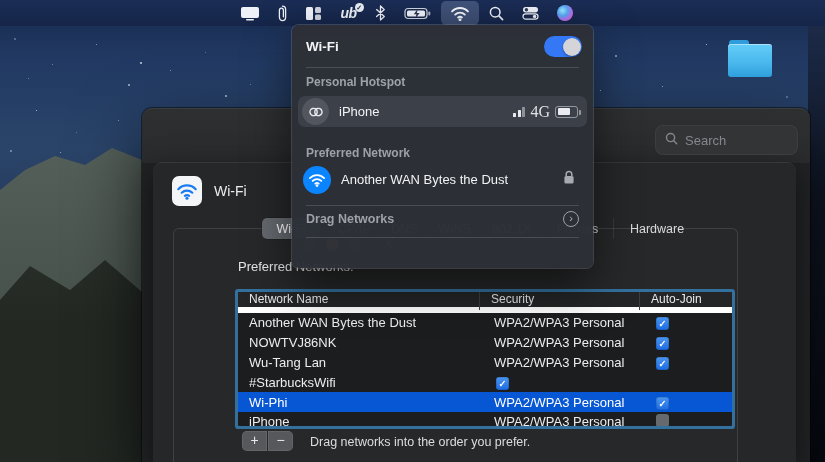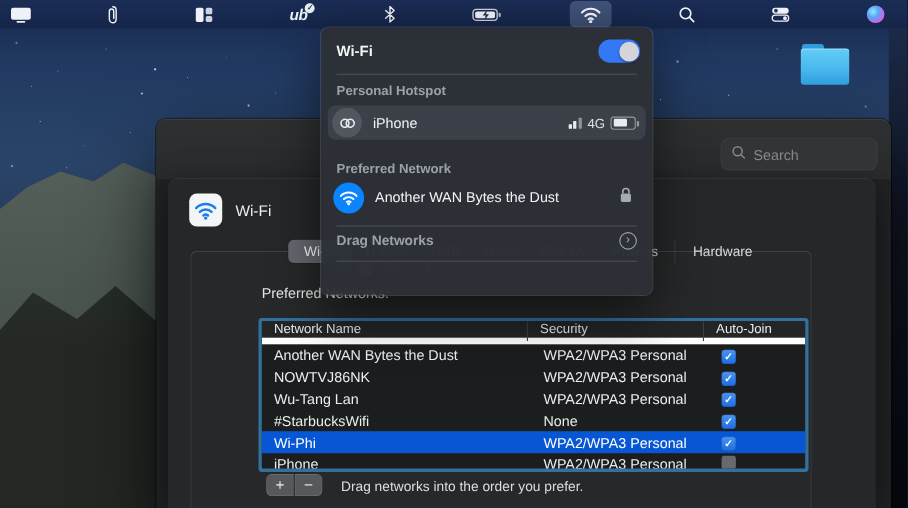--- a/index.html
+++ b/index.html
@@ -10,21 +10,21 @@
   
   .mtn{position:absolute;left:0;top:0;width:190px;height:462px;}
   .mtn1{background:linear-gradient(180deg,#6f7a70 0%,#55605a 30%,#3c453f 100%);
     clip-path:polygon(0 190px,25px 170px,55px 156px,85px 165px,112px 148px,142px 160px,190px 175px,190px 462px,0 462px);}
   .mtn2{background:linear-gradient(180deg,#39423b 0%,#232823 70%);
     clip-path:polygon(0 300px,30px 266px,70px 290px,105px 260px,142px 292px,190px 315px,190px 462px,0 462px);}
   .right-shade{position:absolute;left:808px;right:0;top:26px;bottom:0;
     background:linear-gradient(180deg,#1c2a47 0%,#101624 40%,#070a11 100%);}
   
   .menubar{position:absolute;left:0;top:0;width:825px;height:26px;z-index:40;
-    background:linear-gradient(180deg,#1b2d56,#152549);display:flex;align-items:center;justify-content:space-between;
+    background:linear-gradient(180deg,#1b2d56,#152549);display:flex;align-items:center;justify-content:center;
     padding-right:12px;color:#eef1f7;}
   .mb-item{display:flex;align-items:center;justify-content:center;height:24px;padding:0 9px;}
   .mb-icon svg{display:block;}
   .mb-wifi-tile{background:rgba(165,185,220,.27);border-radius:5px;margin:0 1px;}
   .ubtxt{font-size:14px;font-weight:700;font-style:italic;letter-spacing:-.5px;position:relative;}
   .ubbadge{position:absolute;right:-7px;top:-2px;width:9px;height:9px;border-radius:50%;background:#e9edf4;color:#22304e;
     font-size:7px;line-height:9px;text-align:center;font-style:normal;font-weight:700;}
   .siri{width:16px;height:16px;border-radius:50%;
     background:radial-gradient(circle at 35% 35%,#9be8ff 0%,#57a8f5 35%,#b86df0 65%,#e86aa6 85%,#2b3f7a 100%);}
   .clock{display:flex;gap:10px;font-size:13.5px;font-weight:500;padding-left:6px;}
@@ -97,21 +97,21 @@
   .wm-sec{position:absolute;left:14px;font-size:12px;font-weight:700;color:#9da1a8;}
   .hotspot-row{position:absolute;left:6px;top:71px;width:289px;height:31px;border-radius:7px;background:#3c4049;
     display:flex;align-items:center;}
   .hs-circle{width:27px;height:27px;border-radius:50%;background:#52565f;margin-left:4px;
     display:flex;align-items:center;justify-content:center;}
   .hs-name{margin-left:10px;font-size:13px;}
   .hs-right{margin-left:auto;margin-right:9px;display:flex;align-items:center;gap:5px;}
   .sigbars{display:flex;align-items:flex-end;gap:1.5px;}
   .sb{width:3px;background:#e8e9ec;border-radius:.5px;}
   .sb1{height:4px;}.sb2{height:7px;}.sb3{height:10px;background:#8d9198;}
-  .nettype{font-size:12px;color:#dfe1e4;}
+  .nettype{font-size:16px;color:#dfe1e4;font-family:Liberation Serif, serif;}
   .batt{position:relative;width:23px;height:12px;border:1px solid rgba(235,237,242,.5);border-radius:3px;}
   .batt .fill{position:absolute;left:1.5px;top:1.5px;bottom:1.5px;width:60%;background:#e9ebf0;border-radius:1px;}
   .batt .nub{position:absolute;right:-3.5px;top:3.5px;width:2px;height:5px;background:rgba(235,237,242,.5);border-radius:0 1px 1px 0;}
   .pref-row{position:absolute;left:6px;top:138px;width:289px;height:33px;display:flex;align-items:center;}
   .pr-circle{width:28px;height:28px;border-radius:50%;background:#0a84ff;margin-left:5px;
     display:flex;align-items:center;justify-content:center;}
   .pr-name{margin-left:10px;font-size:13px;}
   .pr-lock{margin-left:auto;margin-right:12px;}
   .other-row{position:absolute;left:14px;top:186px;width:273px;display:flex;align-items:center;}
   .other-label{font-size:12.5px;font-weight:700;color:#9da1a8;}
@@ -199,21 +199,20 @@
                 <div class="cell c1">WPA2/WPA3 Personal</div>
                 <div class="cell c2"><span class="cb on">✓</span></div>
               </div>
               <div class="trow">
                 <div class="cell c0">Wu-Tang Lan</div>
                 <div class="cell c1">WPA2/WPA3 Personal</div>
                 <div class="cell c2"><span class="cb on">✓</span></div>
               </div>
               <div class="trow">
                 <div class="cell c0">#StarbucksWifi</div>
-                <div class="cell c1">None</div>
                 <div class="cell c2"><span class="cb on">✓</span></div>
               </div>
               <div class="trow sel">
                 <div class="cell c0">Wi-Phi</div>
                 <div class="cell c1">WPA2/WPA3 Personal</div>
                 <div class="cell c2"><span class="cb on">✓</span></div>
               </div>
               <div class="trow">
                 <div class="cell c0">iPhone</div>
                 <div class="cell c1">WPA2/WPA3 Personal</div>

